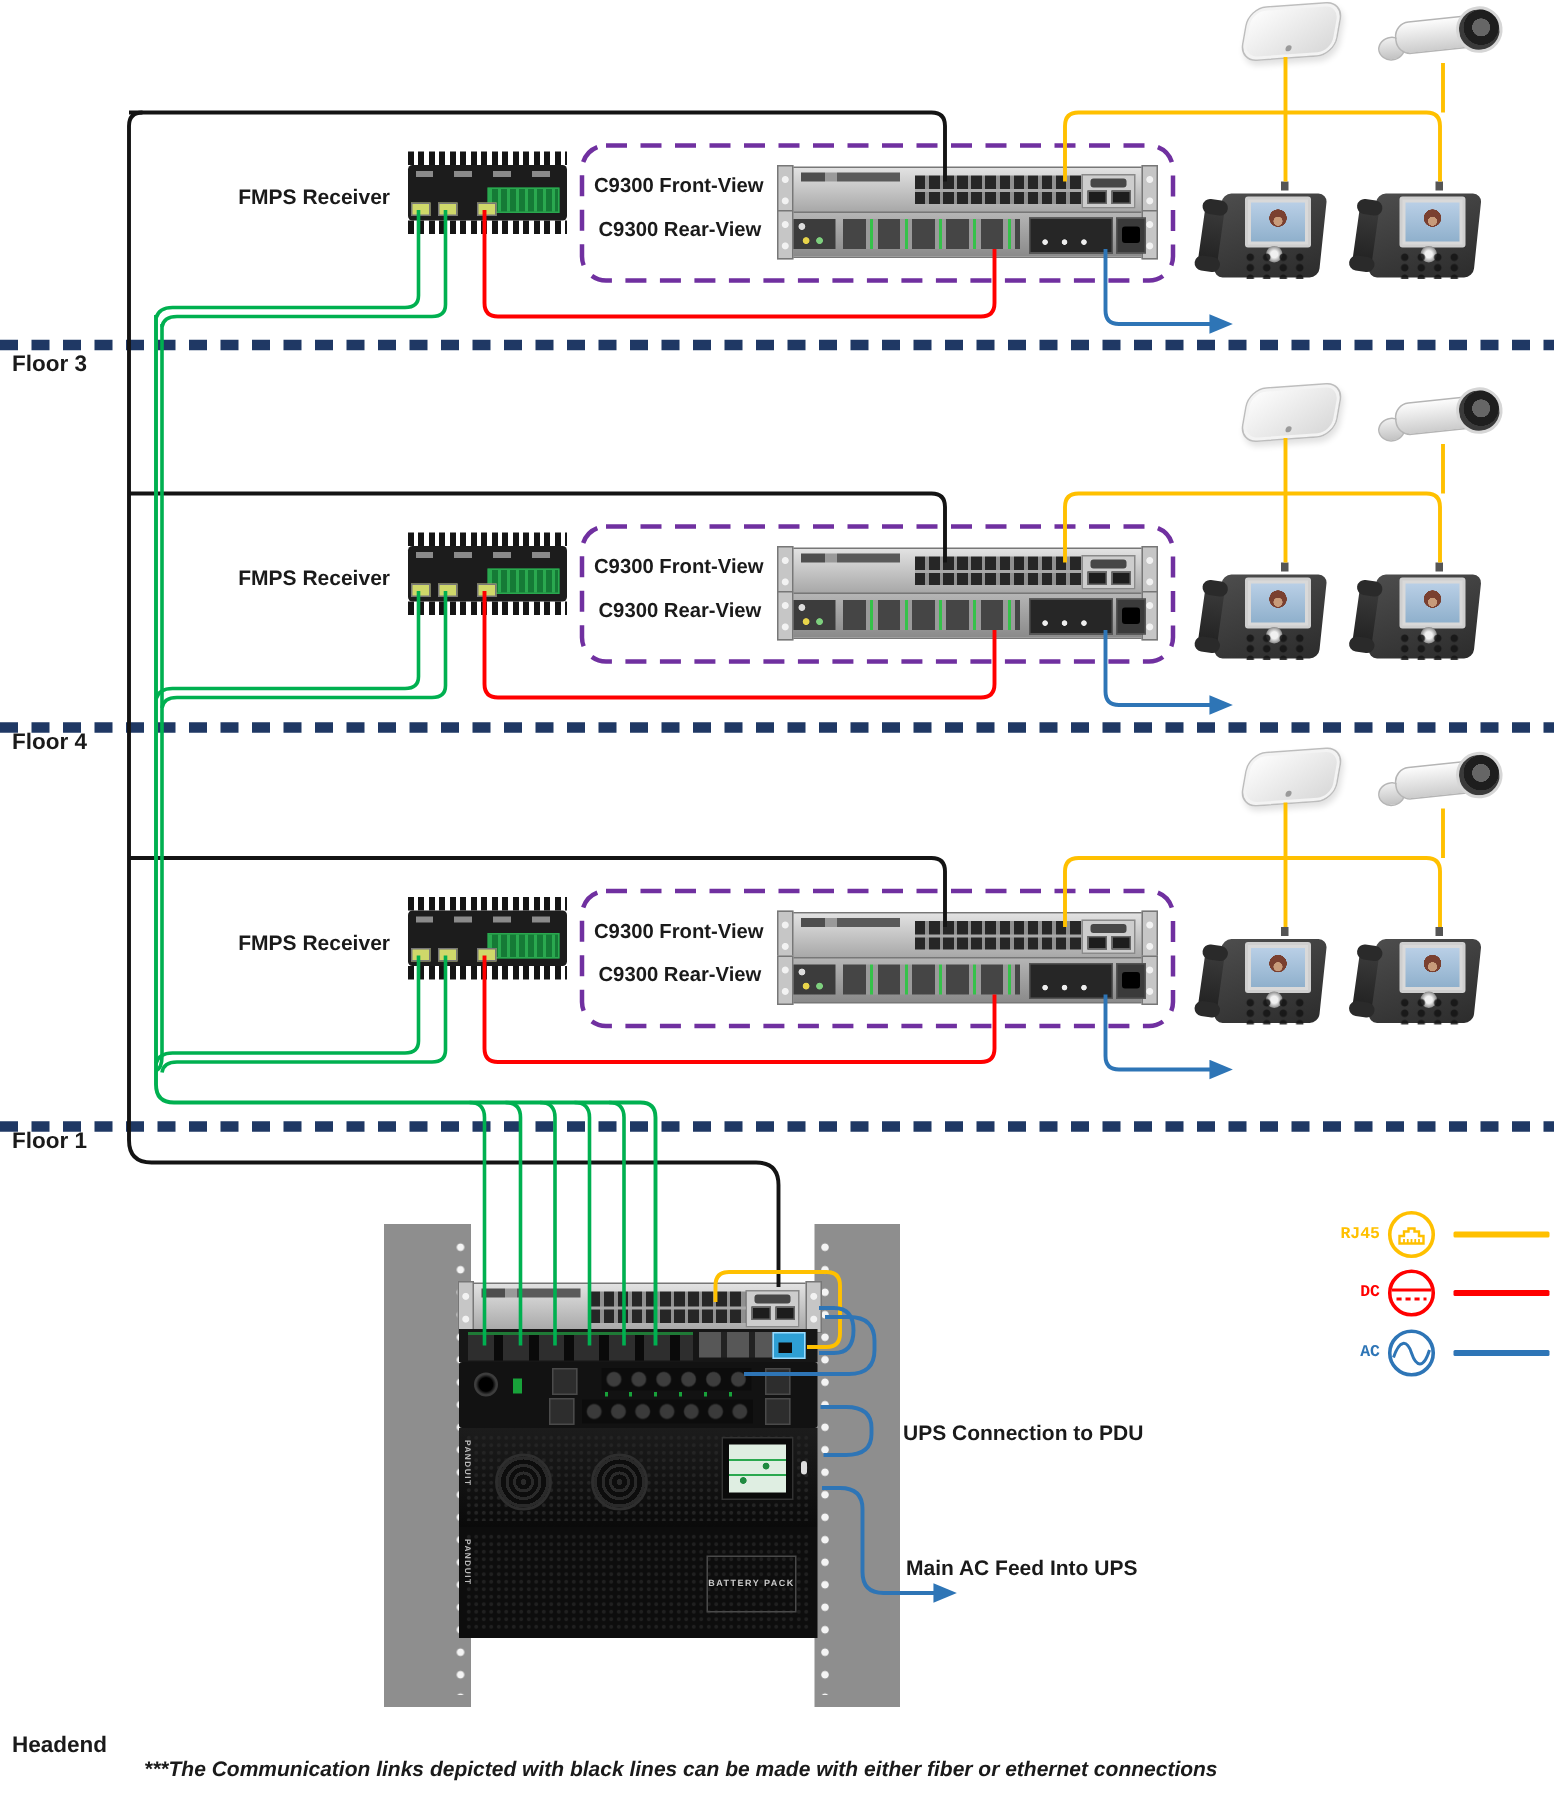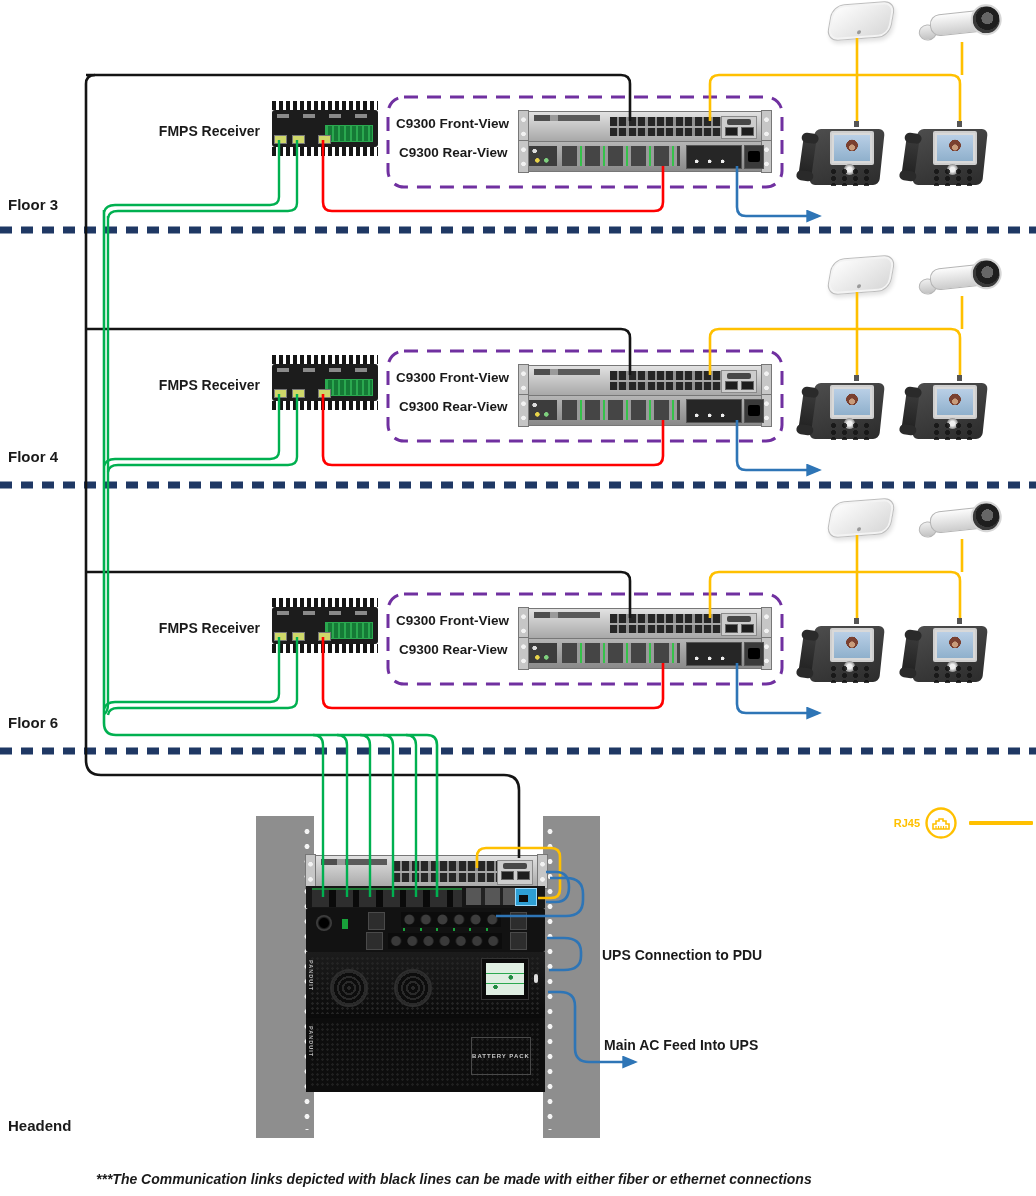--- a/index.html
+++ b/index.html
@@ -1,20 +1,20 @@
 <!DOCTYPE html>
 <html><head>
 <meta charset="utf-8">
 <style>
   html,body{margin:0;padding:0;background:#fff;}
   .canvas{position:relative;width:1036px;height:1196px;background:#fff;overflow:hidden;
           font-family:"Liberation Sans",sans-serif;}
   .abs{position:absolute;}
   .lbl{position:absolute;font-weight:bold;color:#1a1a1a;white-space:nowrap;}
-  .floor-name{font-size:15px;}
+  .floor-name{font-size:15px;margin-top:38px;}
   .recv-lbl{font-size:14px;width:142px;text-align:right;}
   .c9300-lbl{font-size:13.5px;}
   .he-lbl{font-size:14px;}
 
   
   #wiring{position:absolute;left:0;top:0;z-index:5;pointer-events:none;}
 
   
   .floor{position:absolute;left:0;width:1036px;height:254px;z-index:2;}
 
@@ -129,21 +129,21 @@
                        radial-gradient(circle at 25% 75%,#1f8a40 2px,rgba(0,0,0,0) 2.5px),
                        radial-gradient(circle at 65% 45%,#1f8a40 2px,rgba(0,0,0,0) 2.5px);}
   .he-ups .pwr{position:absolute;right:7px;top:22px;width:4px;height:9px;background:#ddd;border-radius:2px;}
   .he-batt{background:#0d0d0d;z-index:2;}
   .he-batt:before{content:"";position:absolute;inset:4px;
       background-image:radial-gradient(#202020 1px,rgba(0,0,0,0) 1.5px);background-size:5px 5px;}
   .he-batt .plate{position:absolute;right:14px;top:19px;width:58px;height:36px;border:1px solid #4a4a4a;
       display:flex;align-items:center;justify-content:center;color:#c9c9c9;font-size:6px;font-weight:bold;letter-spacing:1px;}
 
   
-  .leg-row{position:absolute;display:flex;align-items:center;height:34px;z-index:4;}
+  .leg-row{position:absolute;display:flex;align-items:center;height:34px;z-index:4;font-family:Liberation Mono, monospace;}
   .leg-label{width:102px;text-align:right;font-weight:bold;font-size:11px;}
   .leg-label.small{font-size:10.5px;}
   .leg-icon{width:34px;height:34px;margin-left:4px;}
   .leg-line{width:64px;height:3.5px;margin-left:11px;border-radius:1px;}
 
   .footnote{position:absolute;left:96px;top:1171px;width:760px;font-weight:bold;font-style:italic;
       font-size:14px;color:#1a1a1a;z-index:4;}
 </style>
 </head>
 <body>
@@ -355,21 +355,21 @@
       <div class="ph-screen">
           <div class="ph-img"></div>
         </div>
         <div class="ph-btn"></div>
         <div class="ph-keys"></div>
     </div>
   </div>
 
   <div class="lbl floor-name" style="left:8px;top:196px;z-index:4">Floor 3</div>
   <div class="lbl floor-name" style="left:8px;top:448px;z-index:4">Floor 4</div>
-  <div class="lbl floor-name" style="left:8px;top:714px;z-index:4">Floor 6</div>
+  <div class="lbl floor-name" style="left:8px;top:714px;z-index:4">Floor 1</div>
 
   <div class="abs rail left" style="left:256px;top:816px;width:58px;height:322px">
       <div class="holes"></div>
     </div>
   <div class="abs rail right" style="left:543px;top:816px;width:57px;height:322px">
       <div class="holes"></div>
     </div>
 
   <div class="abs sw sw-front" style="left:306px;top:855px;width:239px;height:31px;z-index:2">
     <div class="ear l"></div>
@@ -427,20 +427,37 @@
   <div class="lbl floor-name" style="left:8px;top:1117px;z-index:4">Headend</div>
 
   <div class="leg-row" style="left:818px;top:806px">
     <div class="leg-label" style="color: rgb(255, 192, 0);">RJ45</div>
     <svg class="leg-icon" viewBox="-17 -17 34 34">
       <circle r="14.5" fill="none" stroke="#FFC000" stroke-width="2.4"></circle>
       <path d="M-8 6 h16 v-5 h-3 v-3 h-3 v-2 h-4 v2 h-3 v3 h-3 z" fill="none" stroke="#FFC000" stroke-width="1.6"></path>
       <path d="M-5 6 v-3 M-2.5 6 v-3 M0 6 v-3 M2.5 6 v-3 M5 6 v-3" stroke="#FFC000" stroke-width="1.2"></path>
     </svg>
     <div class="leg-line" style="background: rgb(255, 192, 0);"></div>
+  </div>
+  <div class="leg-row" style="left:818px;top:845px">
+    <div class="leg-label" style="color: rgb(255, 0, 0);">DC</div>
+    <svg class="leg-icon" viewBox="-17 -17 34 34">
+      <circle r="14.5" fill="none" stroke="#FF0000" stroke-width="2.4"></circle>
+      <path d="M-13 -2 H13" stroke="#FF0000" stroke-width="2"></path>
+      <path d="M-10 4 H10" stroke="#FF0000" stroke-width="2" stroke-dasharray="3.4 2.6"></path>
+    </svg>
+    <div class="leg-line" style="background: rgb(255, 0, 0);"></div>
+  </div>
+  <div class="leg-row" style="left:818px;top:885px">
+    <div class="leg-label" style="color: rgb(46, 117, 182);">AC</div>
+    <svg class="leg-icon" viewBox="-17 -17 34 34">
+      <circle r="14.5" fill="none" stroke="#2E75B6" stroke-width="2.4"></circle>
+      <path d="M-12 3 C -8 -9 -3 -9 0 0 S 8 11 12 -2" fill="none" stroke="#2E75B6" stroke-width="2"></path>
+    </svg>
+    <div class="leg-line" style="background: rgb(46, 117, 182);"></div>
   </div>
 
   <div class="footnote">***The Communication links depicted with black lines can be made with either fiber or ethernet connections</div>
 
   <svg id="wiring" width="1036" height="1196" viewBox="0 0 1036 1196">
     <defs>
       <marker id="arrB" markerWidth="7" markerHeight="7" refX="4.5" refY="2.5" orient="auto">
         <path d="M0 0 L6 2.5 L0 5 Z" fill="#2E75B6"></path>
       </marker>
       <g id="fw">

